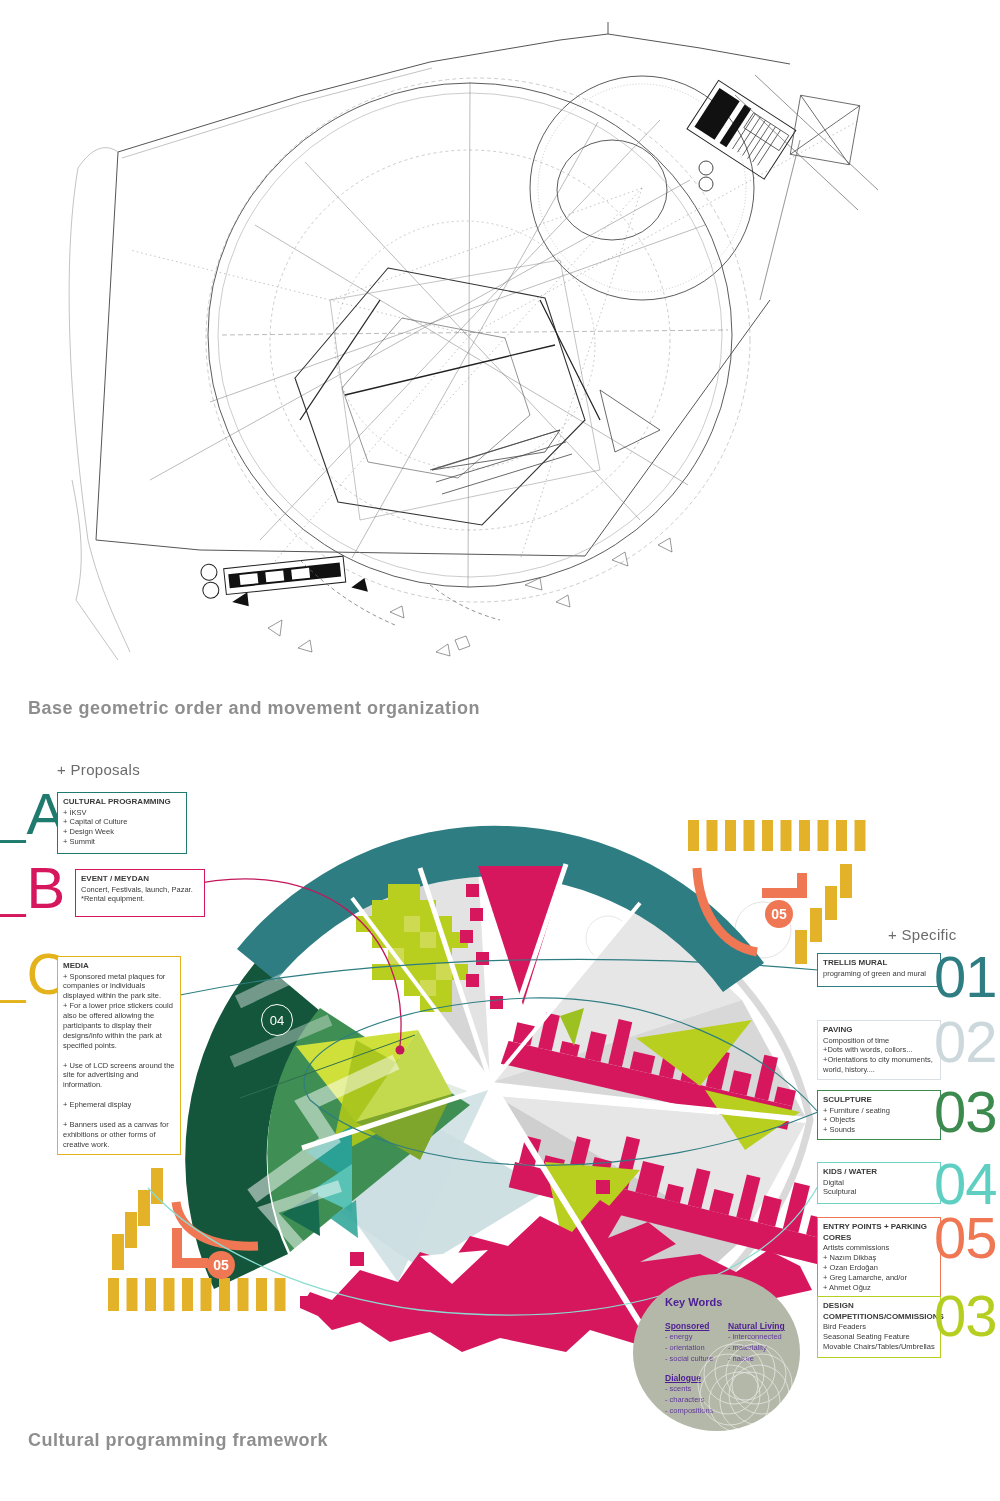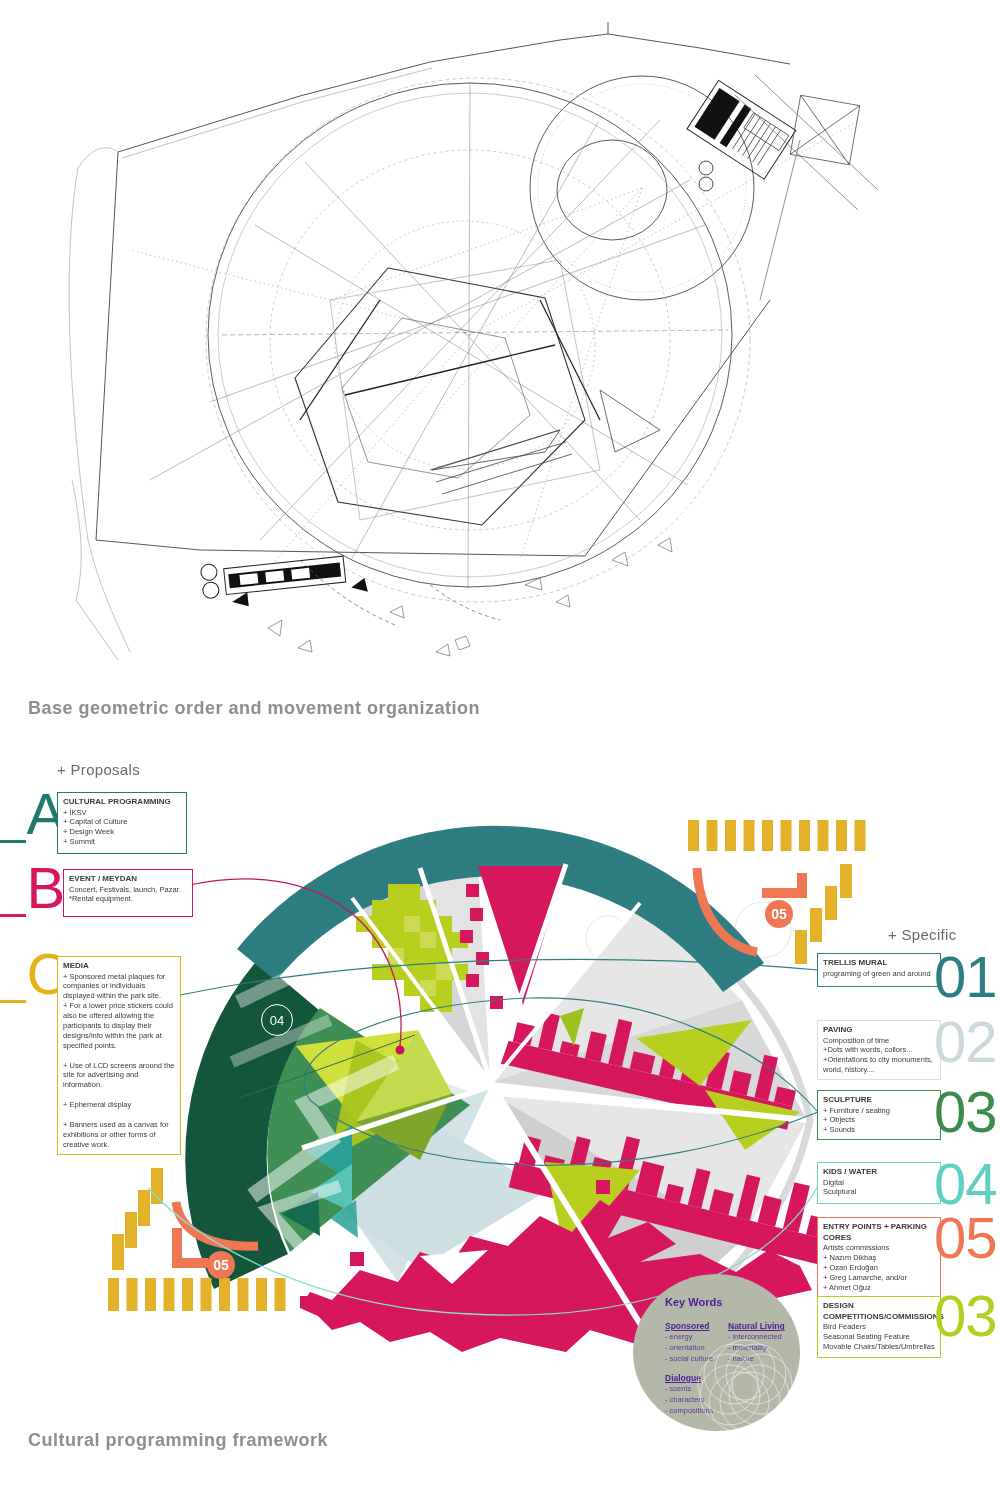--- a/index.html
+++ b/index.html
@@ -386,21 +386,21 @@
   <div class="lines">+ İKSV
 + Capital of Culture
 + Design Week
 + Summit</div>
 </div>
 
 <div class="bigletter lb" style="left:0px;top:862px">
   <span class="pfx">_</span>
   <span>B</span>
 </div>
-<div class="pbox bb" style="left:63px;top:869px;width:118px;min-height:38px">
+<div class="pbox bb" style="left:75px;top:869px;width:118px;min-height:38px">
   <div class="t">EVENT / MEYDAN</div>
   <div class="lines">Concert, Festivals, launch, Pazar.
 *Rental equipment.</div>
 </div>
 
 <div class="bigletter lc" style="left:0px;top:948px">
   <span class="pfx">_</span>
   <span>C</span>
 </div>
 <div class="pbox bc" style="left:57px;top:956px;width:112px;min-height:182px">
@@ -412,21 +412,21 @@
 
 + Ephemeral display
 
 + Banners used as a canvas for exhibitions or other forms of creative work.</div>
 </div>
 
 <div class="hdr" style="left:888px;top:926px">+ Specific</div>
 
 <div class="pbox b01" style="left:817px;top:953px;width:112px;min-height:24px">
   <div class="t">TRELLIS MURAL</div>
-  <div class="lines">programing of green and around</div>
+  <div class="lines">programing of green and mural</div>
 </div>
 <div class="num n01" style="left:934px;top:948px">01</div>
 
 <div class="pbox b02" style="left:817px;top:1020px;width:112px;min-height:46px">
   <div class="t">PAVING</div>
   <div class="lines">Composition of time
 +Dots with words, collors...
 +Orientations to city monuments, world, history....</div>
 </div>
 <div class="num n02" style="left:934px;top:1013px">02</div>

